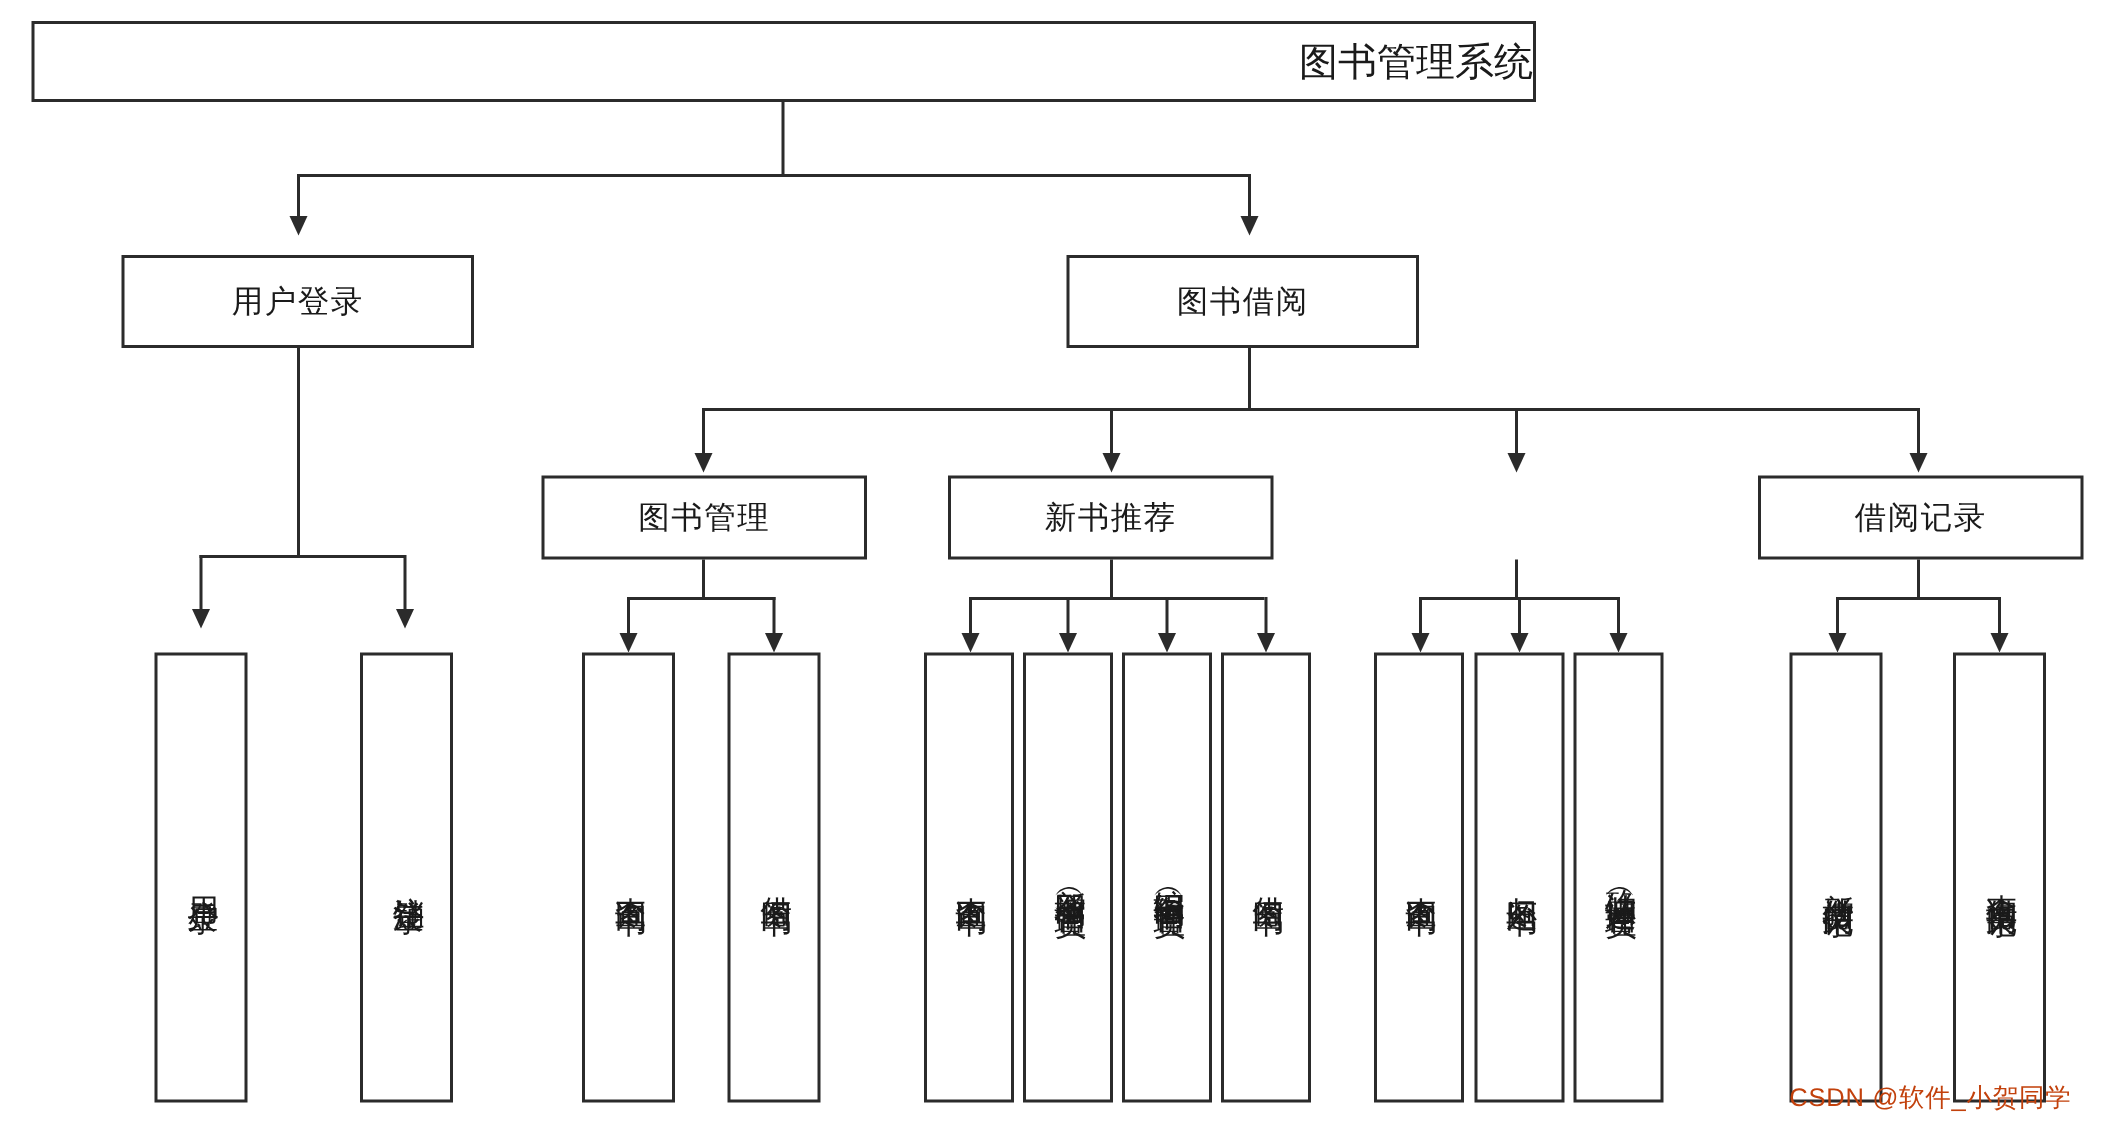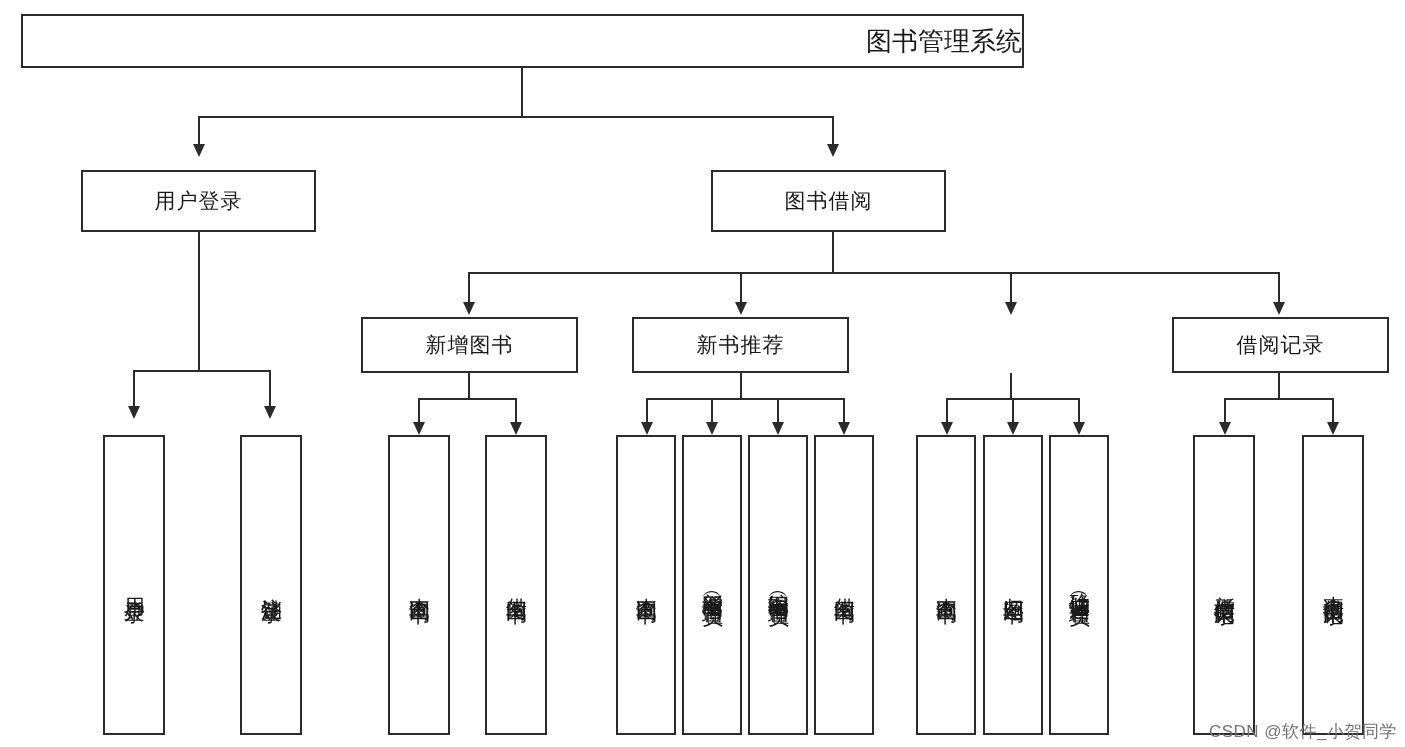--- a/index.html
+++ b/index.html
@@ -58,24 +58,24 @@
   .arrow {
     position: absolute;
     width: 0;
     height: 0;
     border-left: 6px solid transparent;
     border-right: 6px solid transparent;
     border-top: 13px solid #2b2b2b;
   }
   .watermark {
     position: absolute;
-    right: 8px;
+    right: 24px;
     bottom: 4px;
     font-size: 17px;
-    color: #737373;
+    color: #c2410c;
     letter-spacing: 0.5px;
     white-space: nowrap;
   }
 </style>
 </head>
 <body>
 
 <div id="canvas">
 
   <div class="node root" style="left:21px; top:14px; width:1003px; height:54px;">
@@ -108,21 +108,21 @@
   <div class="edge v" style="left:468px; top:272px; width:2px; height:32px;"></div>
   <div class="arrow" style="left:463px; top:302px;"></div>
   <div class="edge v" style="left:740px; top:272px; width:2px; height:32px;"></div>
   <div class="arrow" style="left:735px; top:302px;"></div>
   <div class="edge v" style="left:1010px; top:272px; width:2px; height:32px;"></div>
   <div class="arrow" style="left:1005px; top:302px;"></div>
   <div class="edge v" style="left:1278px; top:272px; width:2px; height:32px;"></div>
   <div class="arrow" style="left:1273px; top:302px;"></div>
 
   <div class="node h" style="left:361px; top:317px; width:217px; height:56px;">
-    <span>新增图书</span>
+    <span>图书管理</span>
   </div>
   <div class="node h" style="left:632px; top:317px; width:217px; height:56px;">
     <span>新书推荐</span>
   </div>
   <div class="node h" style="left:1172px; top:317px; width:217px; height:56px;">
     <span>借阅记录</span>
   </div>
 
   <div class="edge v" style="left:468px; top:373px; width:2px; height:25px;"></div>
   <div class="edge h" style="left:418px; top:398px; width:99px; height:2px;"></div>

